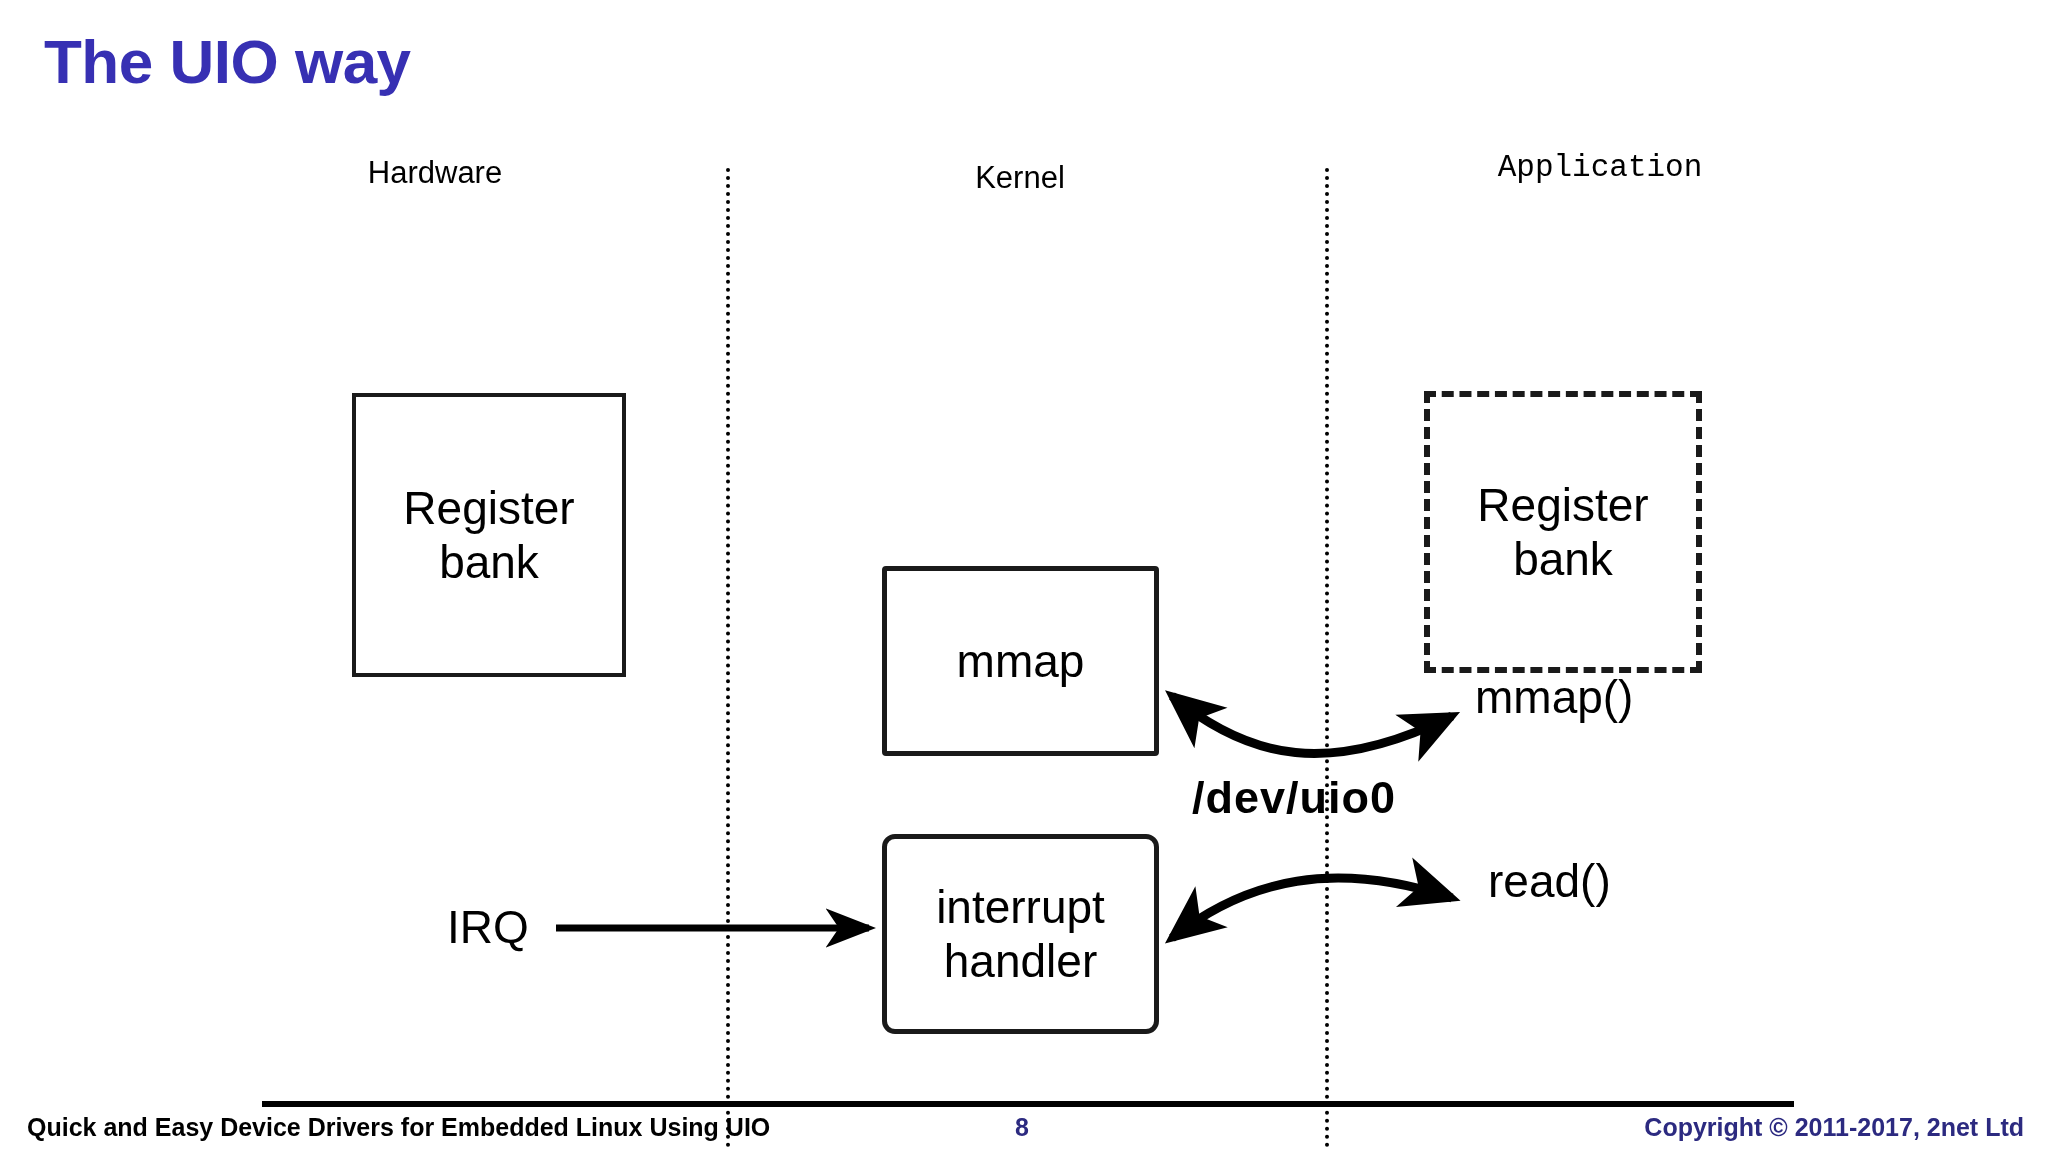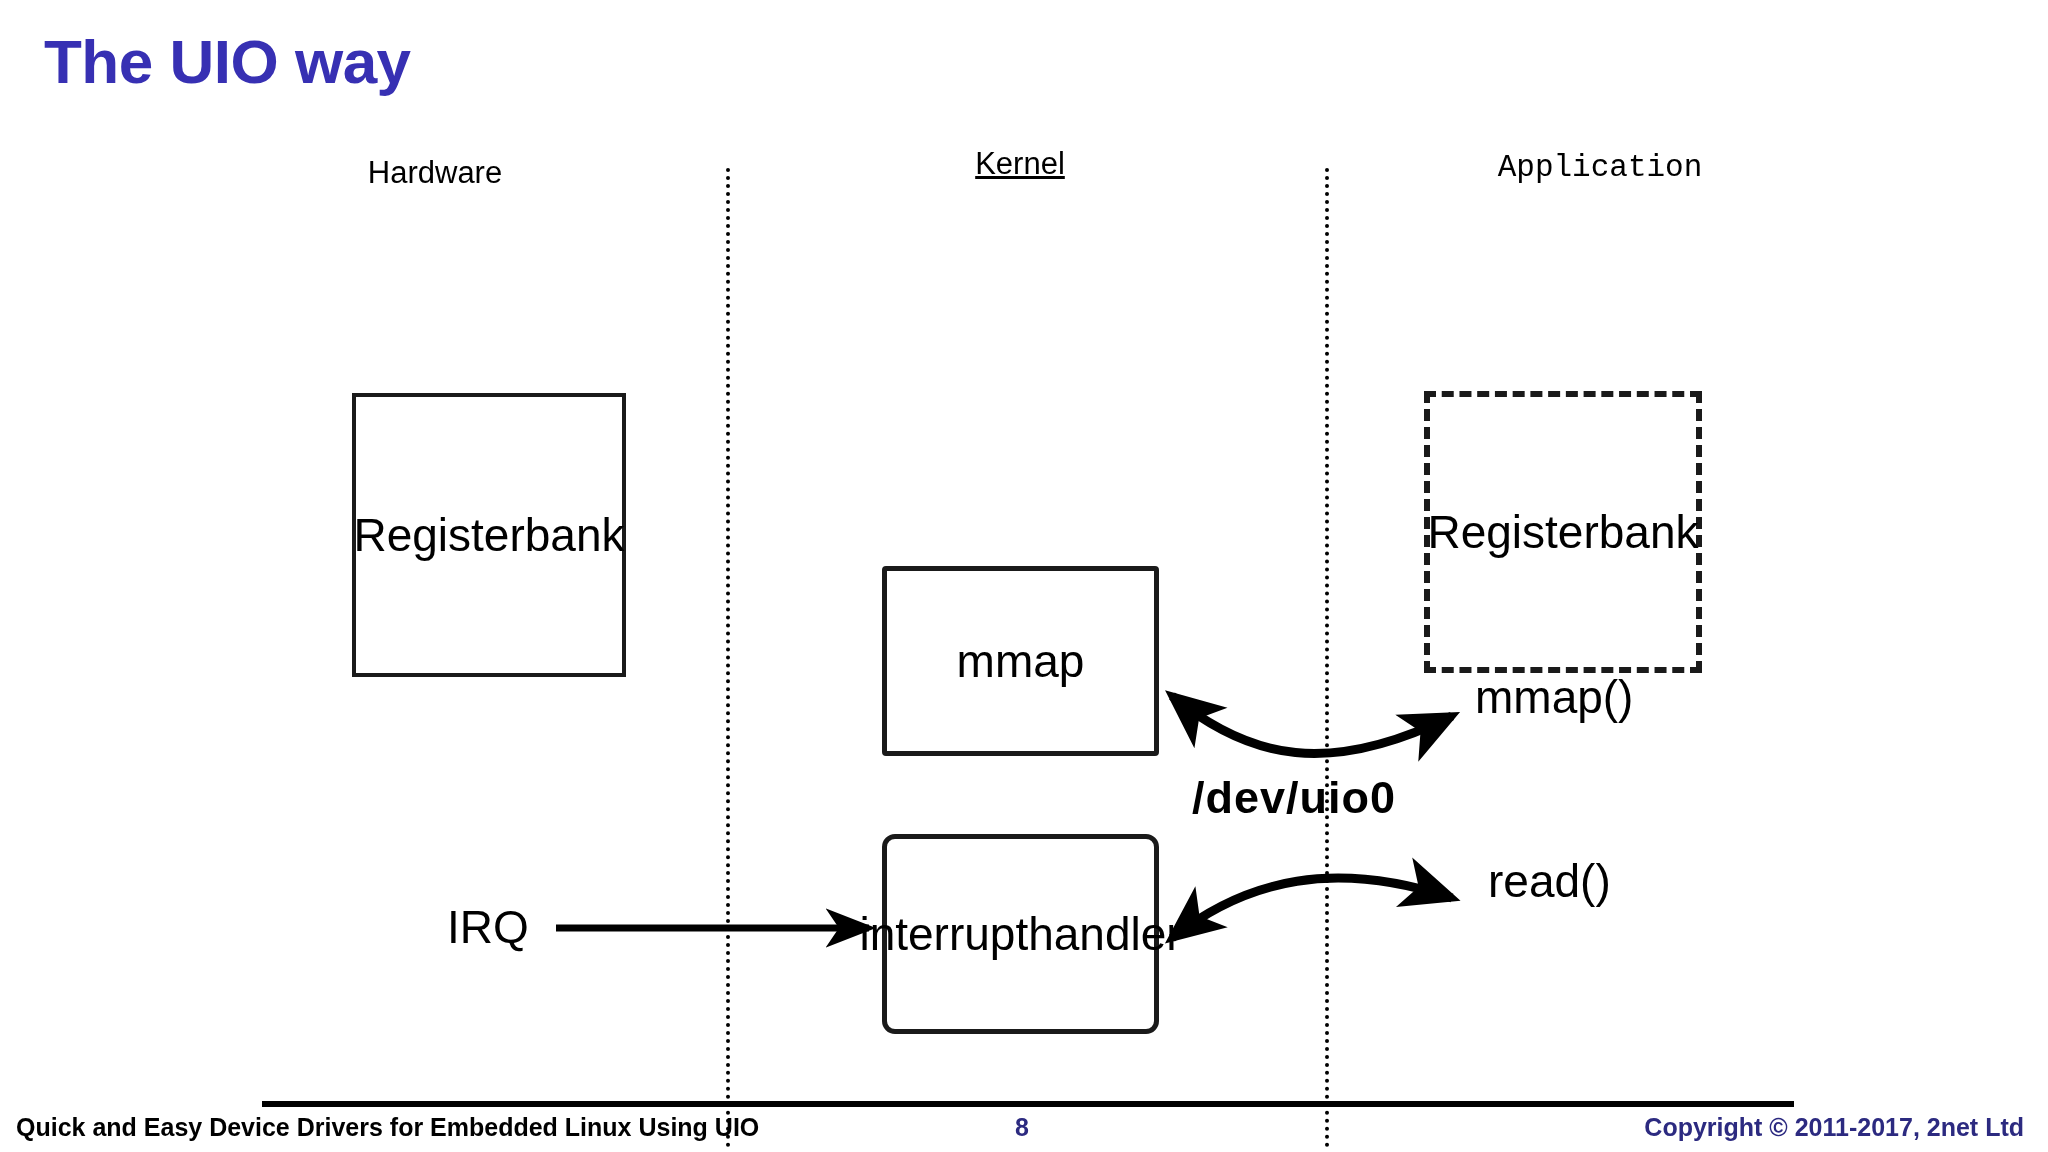--- a/index.html
+++ b/index.html
@@ -33,39 +33,40 @@
   
   .col-heading {
     position: absolute;
     font-size: 31px;
     font-weight: normal;
     color: #000000;
     white-space: nowrap;
     text-align: center;
   }
   .col-heading.hardware    { left: 230px;  top: 155px; width: 410px; }
-  .col-heading.kernel      { left: 830px;  top: 146px; width: 380px; text-decoration: underline; }
+  .col-heading.kernel      { left: 830px;  top: 160px; width: 380px; }
   .col-heading.application { left: 1410px; top: 150px; width: 380px; font-family: Liberation Mono, monospace; }
 
   
   .divider {
     position: absolute;
     top: 168px;
     width: 0px;
     height: 980px;
     border-left: 4px dotted #000000;
   }
   .divider.d1 { left: 726px; }
   .divider.d2 { left: 1325px; }
 
   
   .box {
     position: absolute;
     box-sizing: border-box;
     display: flex;
+    flex-direction: column;
     align-items: center;
     justify-content: center;
     font-size: 46px;
     line-height: 1.18;
     color: #000000;
     text-align: center;
     background: transparent;
   }
 
   .box-register-hw {
@@ -128,21 +129,21 @@
   .footer-rule {
     position: absolute;
     left: 262px;
     top: 1101px;
     width: 1532px;
     height: 6px;
     background: #000000;
   }
   .footer-left {
     position: absolute;
-    left: 16px;
+    left: 27px;
     top: 1113px;
     font-size: 25px;
     font-weight: bold;
     color: #000000;
     white-space: nowrap;
   }
   .footer-page {
     position: absolute;
     left: 962px;
     top: 1113px;

